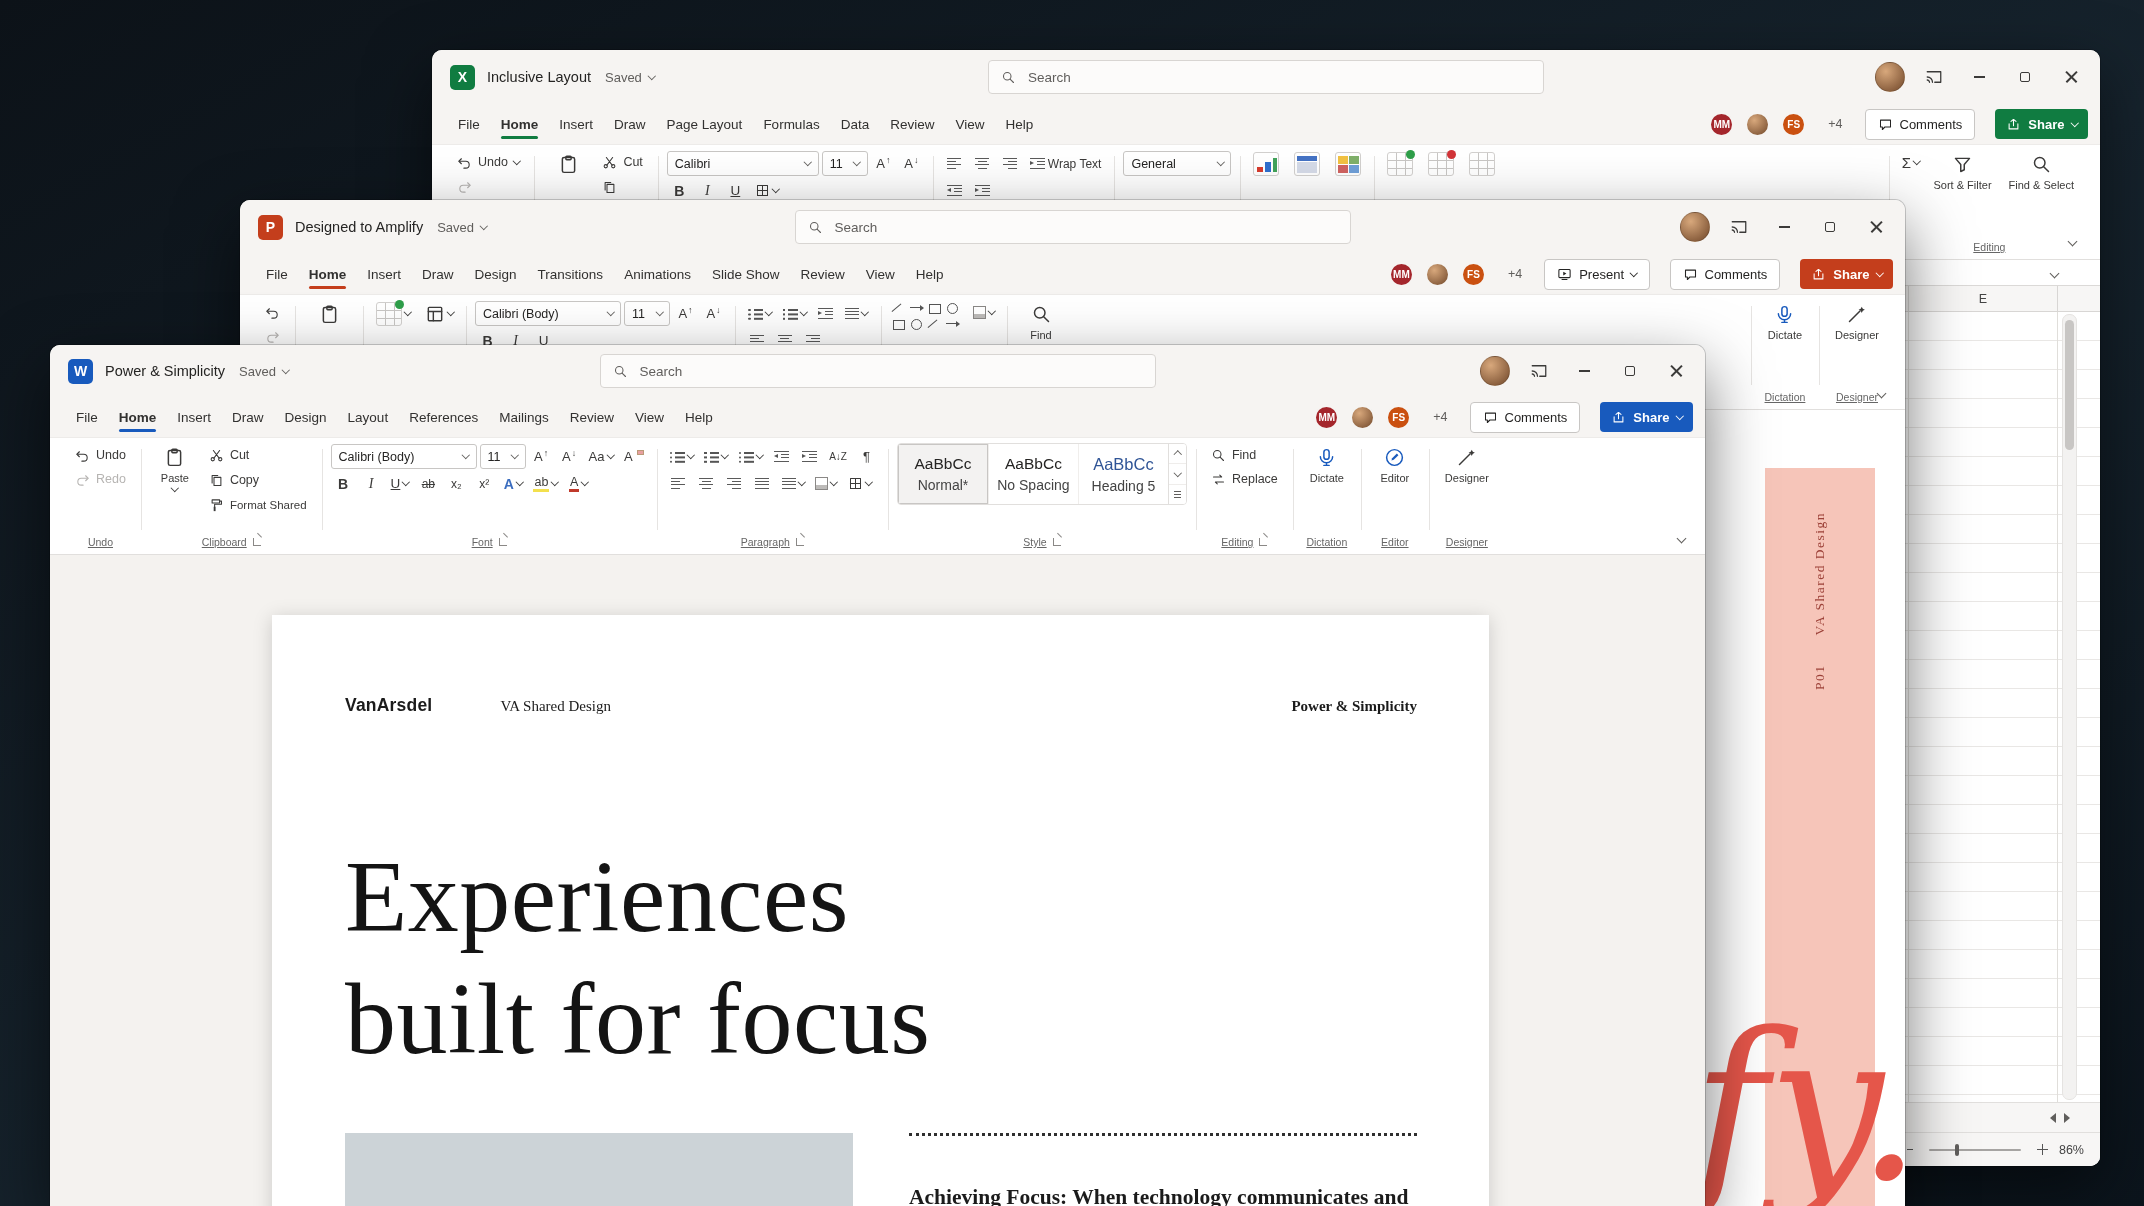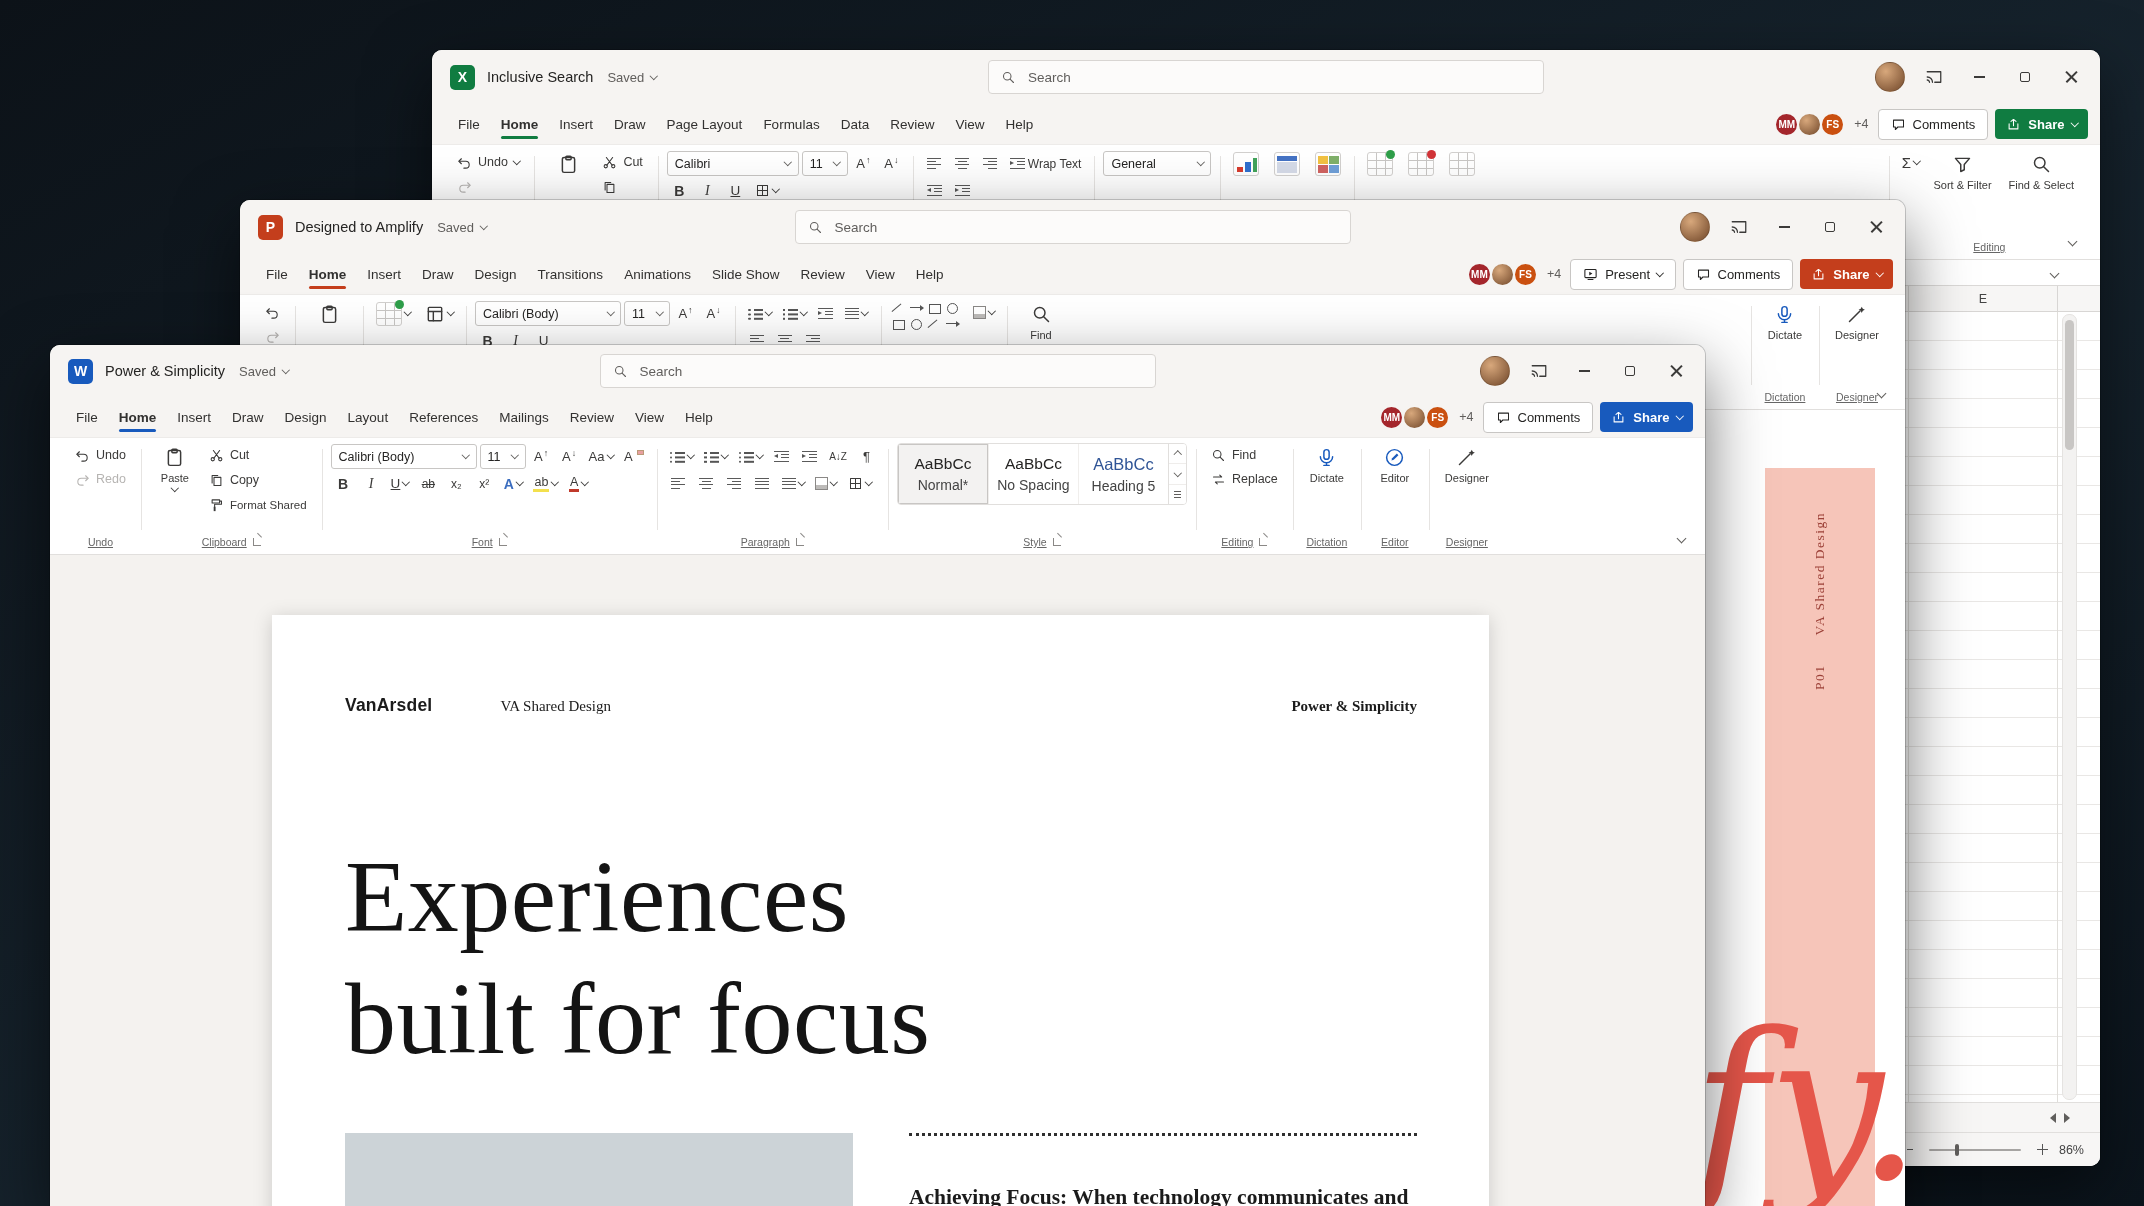--- a/index.html
+++ b/index.html
@@ -41,21 +41,21 @@
   .wb-close i::before,.wb-close i::after{content:"";position:absolute;left:-1px;top:5.5px;width:15px;height:1.5px;background:#3b3a39;}
   .wb-close i::before{transform:rotate(45deg);}
   .wb-close i::after{transform:rotate(-45deg);}
 
   
   .menubar{height:40px;display:flex;align-items:center;background:#f6f4f2;padding:0 8px 0 16px;gap:1px;}
   .mtab{font-size:13.5px;color:#323130;padding:9px 10px;position:relative;border:none;background:none;
     font-family:inherit;white-space:nowrap;cursor:pointer;border-radius:4px;}
   .mtab.active{font-weight:700;}
   .mtab.active::after{content:"";position:absolute;left:10px;right:10px;bottom:2px;height:2.5px;border-radius:2px;background:var(--accent);}
-  .mright{margin-left:auto;display:flex;align-items:center;gap:7px;padding-right:4px;justify-content:center;}
+  .mright{margin-left:auto;display:flex;align-items:center;gap:20px;padding-right:4px;justify-content:center;}
   .pav{width:25px;height:25px;border-radius:50%;color:#fff;font-size:10px;font-weight:700;display:flex;
     align-items:center;justify-content:center;border:2px solid #f6f4f2;flex:0 0 auto;}
   .pav.photo{background:radial-gradient(circle at 35% 30%,#d8a87c,#8a5f3e 75%);}
   .pav+.pav{margin-left:-9px;}
   .pmore{font-size:12.5px;color:#605e5c;margin:0 2px;}
   .pill{display:flex;align-items:center;gap:7px;height:31px;padding:0 12px;background:#fff;border:1px solid #c8c6c4;
     border-radius:4px;font-size:13px;color:#252423;font-family:inherit;cursor:pointer;white-space:nowrap;}
   .pill .ic{width:15px;height:15px;}
   .sharebtn{display:flex;align-items:center;gap:7px;height:30px;padding:0 11px;background:var(--accent);border:none;
     border-radius:4px;color:#fff;font-size:13px;font-weight:600;font-family:inherit;cursor:pointer;}
@@ -270,21 +270,21 @@
   </defs>
 </svg>
 
 <div class="desktop">
 
   <section class="win" style="left:432px;top:50px;width:1668px;height:1116px;z-index:1;--accent:#107c41">
     <header class="titlebar">
       <div class="appicon">
           <span>X</span>
         </div>
-      <span class="wtitle">Inclusive Search</span>
+      <span class="wtitle">Inclusive Layout</span>
       <button class="savedchip">
         <span>Saved</span>
         <i class="cv sm"></i>
       </button>
       <div class="search">
         <svg class="ic">
             <use href="#s-search"></use>
           </svg>
         <input placeholder="Search" style="">
       </div>
@@ -371,21 +371,21 @@
             <button class="stackbtn">
               <svg class="ic">
                   <use href="#s-copy"></use>
                 </svg>
             </button>
           </div>
         </div>
       </div>
       <div class="rg">
         <div class="rr">
-          <div class="combo" style="width:132px">
+          <div class="combo" style="width:152px">
             <span>Calibri</span>
               <i class="cv sm"></i>
           </div>
           <div class="combo" style="width:46px">
             <span>11</span>
               <i class="cv sm"></i>
           </div>
           <button class="rbtn">
               <span>A</span>
               <sup class="arr">↑</sup>

